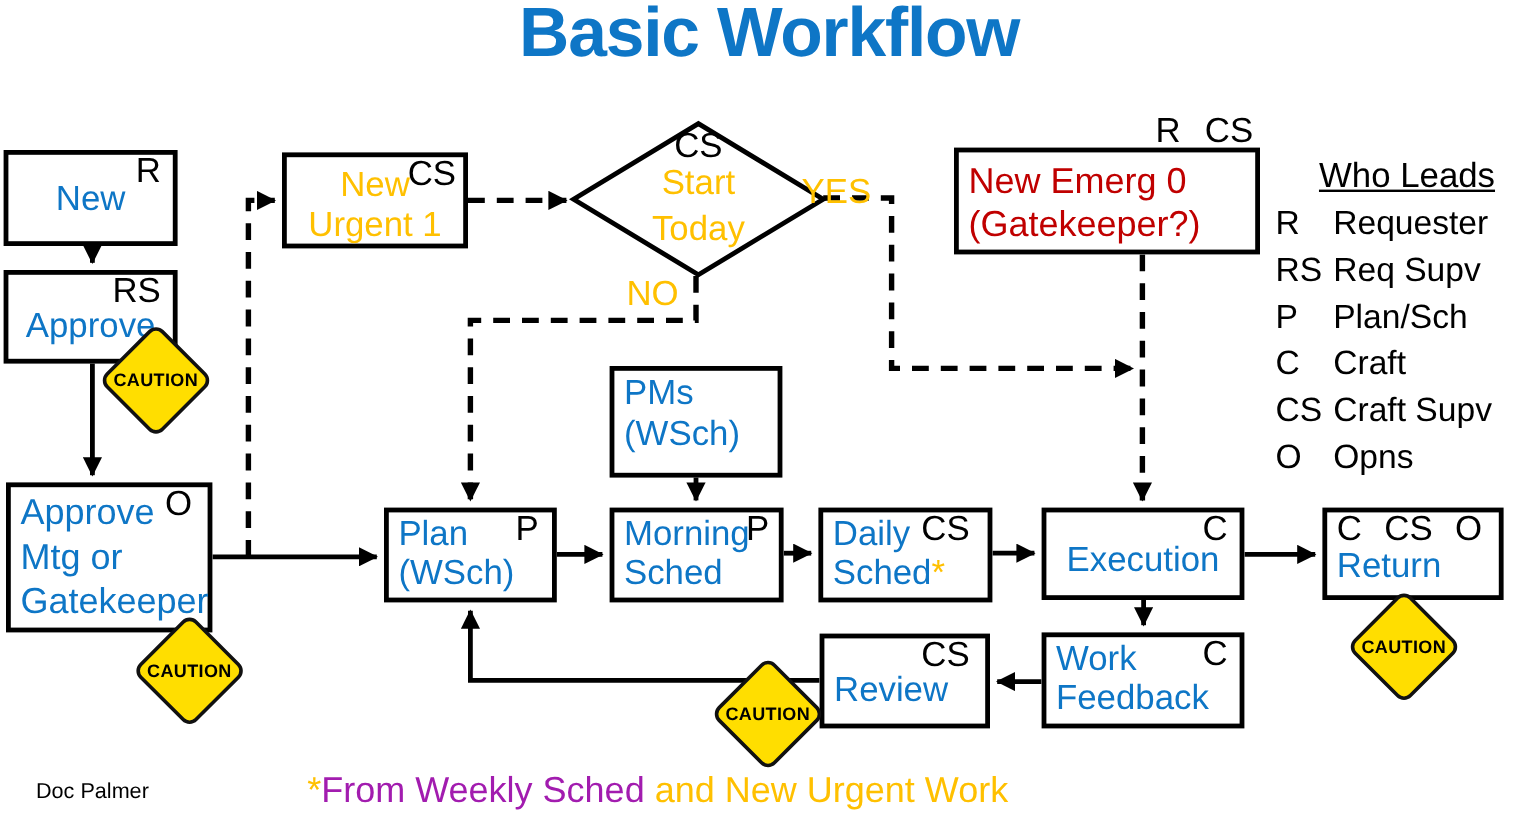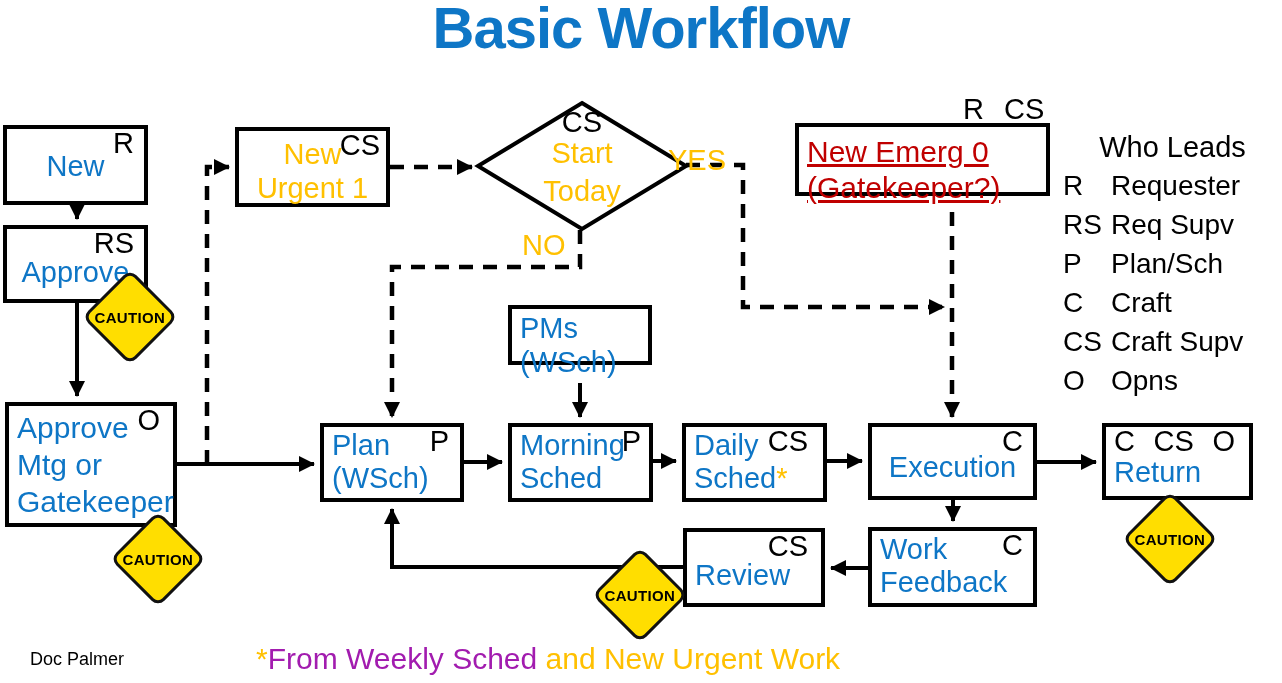--- a/index.html
+++ b/index.html
@@ -36,21 +36,21 @@
   .corner-row {
     position:absolute; top:-1px; left:8px; right:14px;
     display:flex; justify-content:space-between;
     color:#000; font-size:29px; line-height:31px;
   }
   .legend {
     position:absolute; left:1063px; top:131px; width:219px; z-index:2;
     color:#000; font-size:28px; line-height:32px;
   }
   .legend .heading {
-    text-align:center; font-size:29px; 
+    text-align:center; font-size:29px; text-decoration:underline;
     margin-bottom:7px;
   }
   .legend .row { display:flex; height:39px; align-items:flex-start; }
   .legend .abbr { width:48px; flex:none; }
   .caution {
     position:absolute; width:62px; height:62px; box-sizing:content-box;
     transform:rotate(45deg); background:#FFDE00; border:3px solid #111;
     border-radius:9px; display:flex; align-items:center; justify-content:center;
     z-index:5;
   }
@@ -128,21 +128,21 @@
     <span class="line blk">CS</span>
     <span class="line">Start</span>
     <span class="line" style="margin-top:7px;">Today</span>
   </div>
 
   <div class="overlay-label gold" style="left:668px;top:132px;font-size:29px;margin-top:12px;">YES</div>
   <div class="overlay-label gold" style="left:522px;top:229px;font-size:29px;">NO</div>
 
   <div class="overlay-label blk wordspace" style="left:963px;top:93px;font-size:29px;">R CS</div>
 
-  <div class="node red" style="left:795px;top:123px;width:255px;height:73px;font-size:30px;line-height:36px;padding-top:7px;text-decoration:underline;">
+  <div class="node red" style="left:795px;top:123px;width:255px;height:89px;font-size:30px;line-height:36px;padding-top:7px;">
     <span class="line">New Emerg 0</span>
     <span class="line">(Gatekeeper?)</span>
   </div>
 
   <div class="legend">
     <div class="heading">Who Leads</div>
     <div class="row">
       <span class="abbr">R</span>
       <span>Requester</span>
     </div>
@@ -161,21 +161,21 @@
     <div class="row">
       <span class="abbr">CS</span>
       <span>Craft Supv</span>
     </div>
     <div class="row">
       <span class="abbr">O</span>
       <span>Opns</span>
     </div>
   </div>
 
-  <div class="node" style="left:508px;top:305px;width:144px;height:60px;line-height:34px;">
+  <div class="node" style="left:508px;top:305px;width:144px;height:93px;line-height:34px;">
     <span class="line">PMs</span>
     <span class="line">(WSch)</span>
   </div>
 
   <div class="node" style="left:320px;top:423px;width:144px;height:79px;">
     <span class="corner" style="right:11px;">P</span>
     <span class="line">Plan</span>
     <span class="line">(WSch)</span>
   </div>
 

